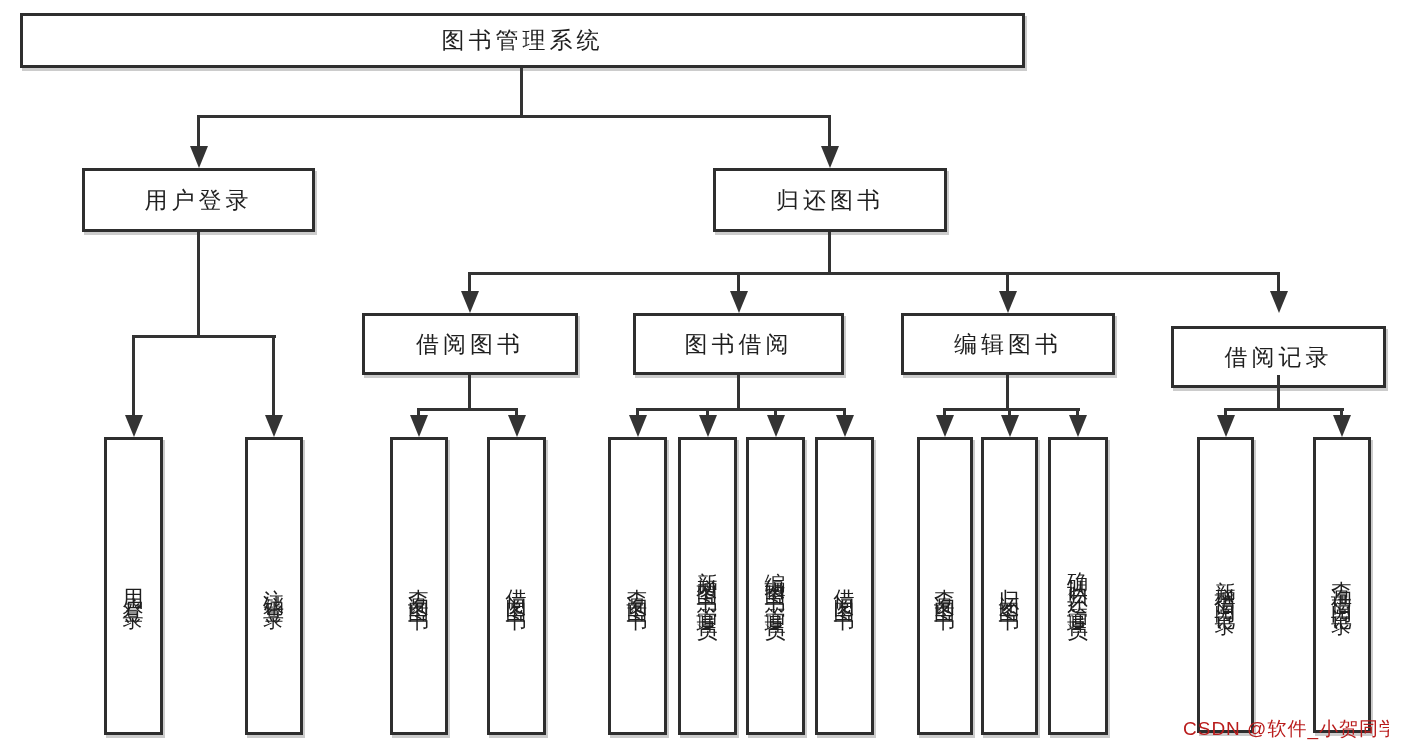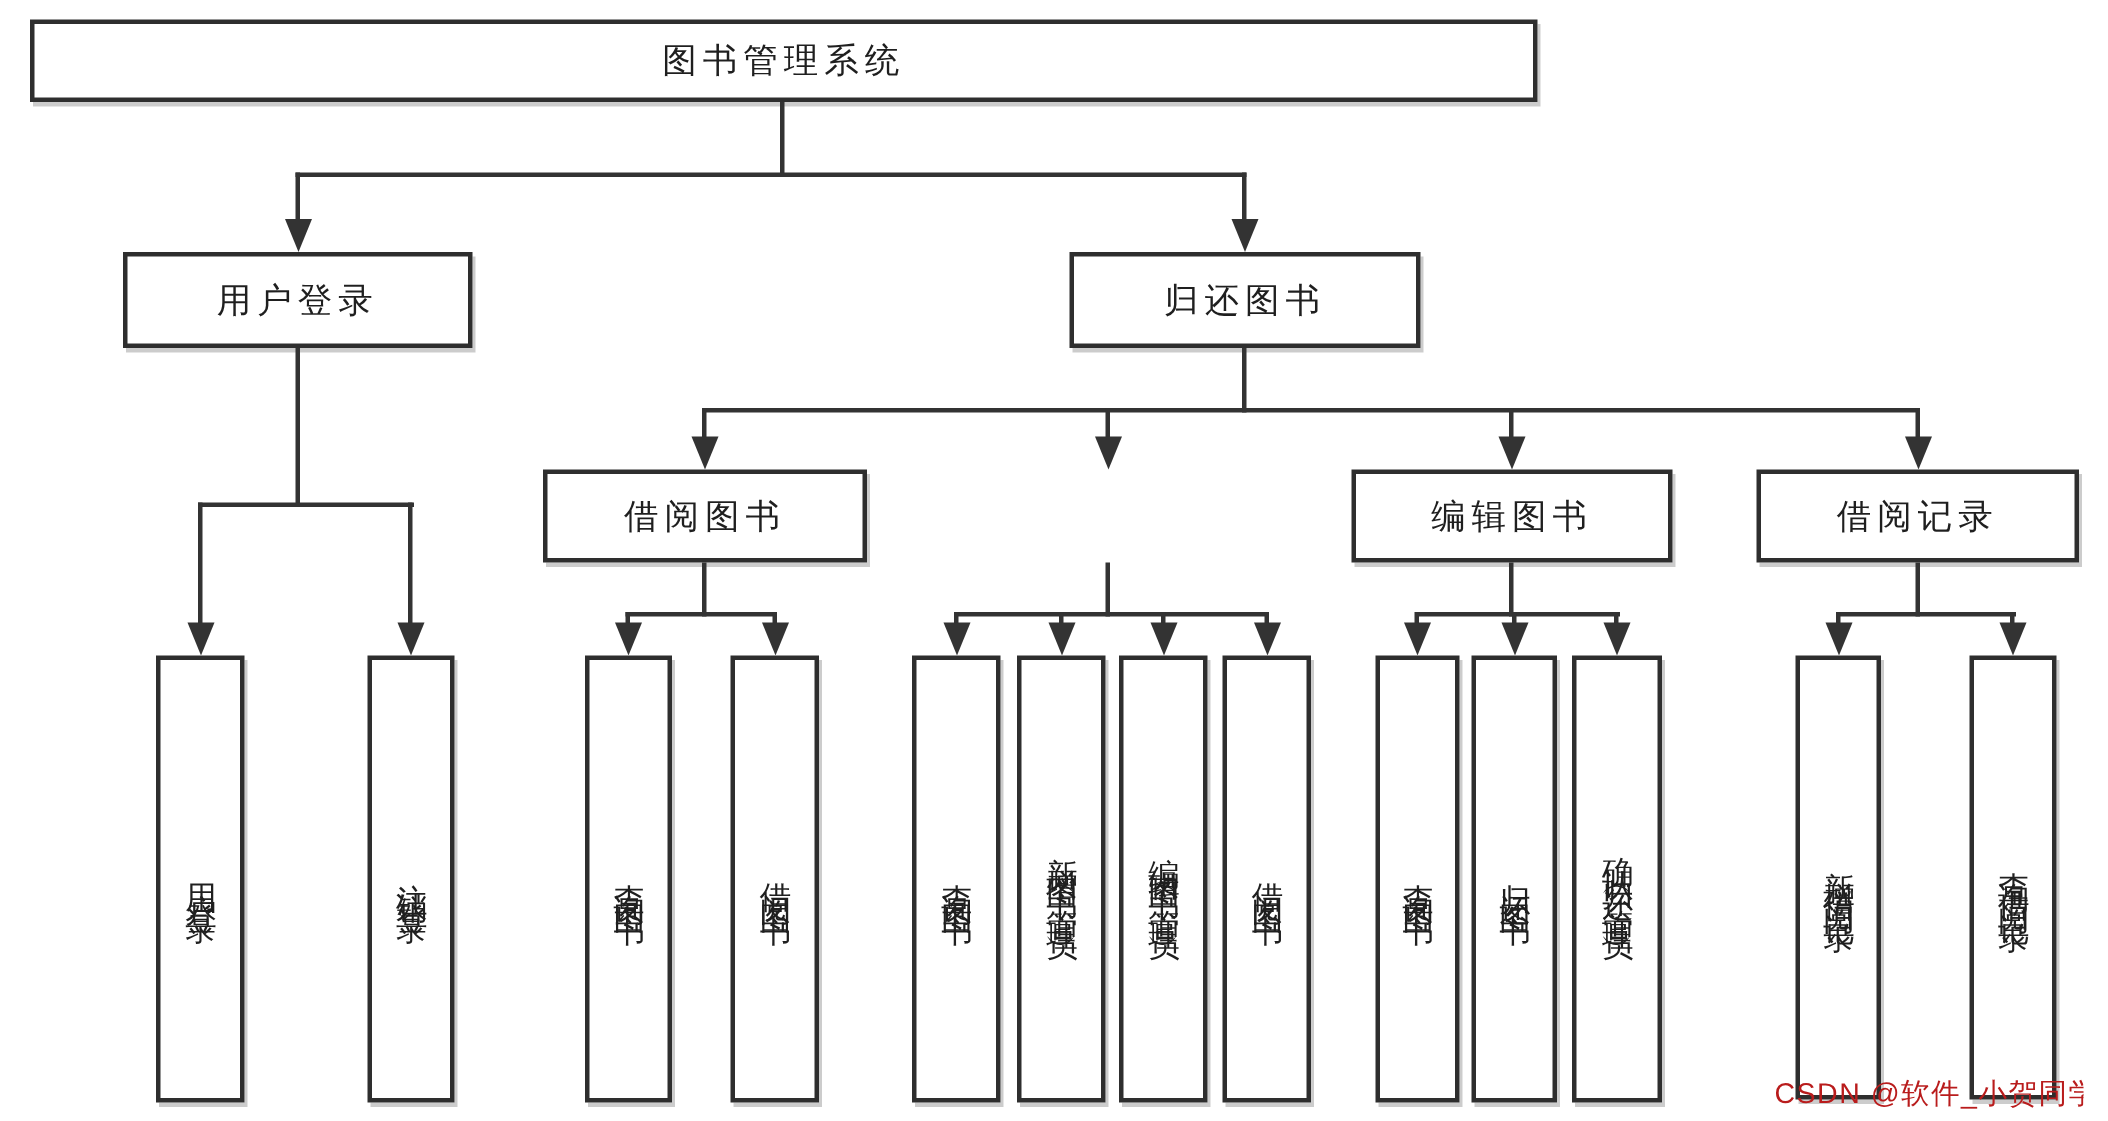--- a/index.html
+++ b/index.html
@@ -63,22 +63,23 @@
   <div class="vline" style="left:468px; top:272px; height:22px;"></div>
   <div class="arr" style="left:461px; top:291px;"></div>
   <div class="vline" style="left:737px; top:272px; height:22px;"></div>
   <div class="arr" style="left:730px; top:291px;"></div>
   <div class="vline" style="left:1006px; top:272px; height:22px;"></div>
   <div class="arr" style="left:999px; top:291px;"></div>
   <div class="vline" style="left:1277px; top:272px; height:22px;"></div>
   <div class="arr" style="left:1270px; top:291px;"></div>
 
   <div class="node" style="left:362px; top:313px; width:216px; height:62px;">借阅图书</div>
+  <div class="node" style="left:633px; top:313px; width:211px; height:62px;">图书借阅</div>
   <div class="node" style="left:901px; top:313px; width:214px; height:62px;">编辑图书</div>
-  <div class="node" style="left:1171px; top:313px; width:215px; height:62px;">借阅记录</div>
+  <div class="node" style="left:1171px; top:326px; width:215px; height:62px;">借阅记录</div>
 
   <div class="vline" style="left:468px; top:375px; height:36px;"></div>
   <div class="hline" style="left:417px; top:408px; width:101px;"></div>
   <div class="vline" style="left:417px; top:408px; height:11px;"></div>
   <div class="arr" style="left:410px; top:415px;"></div>
   <div class="vline" style="left:515px; top:408px; height:11px;"></div>
   <div class="arr" style="left:508px; top:415px;"></div>
 
   <div class="vline" style="left:737px; top:375px; height:36px;"></div>
   <div class="hline" style="left:636px; top:408px; width:210px;"></div>

